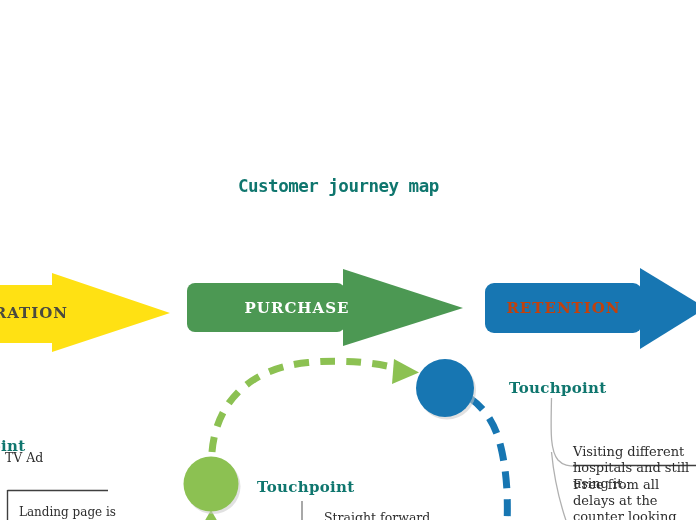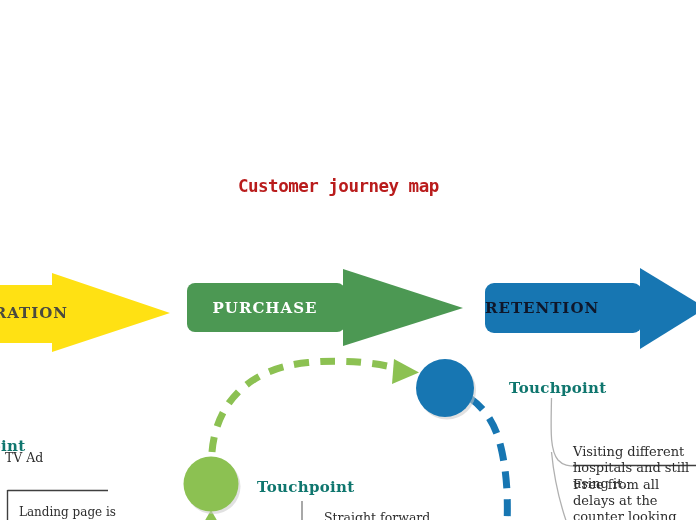--- a/index.html
+++ b/index.html
@@ -4,29 +4,29 @@
 <style>
   html,body{margin:0;padding:0;background:#fff;}
   #canvas{
     position:relative;width:696px;height:520px;overflow:hidden;
     background:#ffffff;font-family:"DejaVu Serif", serif;
   }
   .abs{position:absolute;}
   #title{
     left:238px;top:176px;width:200px;text-align:center;
     font-family:"DejaVu Sans Mono", monospace;font-weight:700;
-    font-size:17.5px;letter-spacing:-0.5px;color:#b91c1c;white-space:nowrap;
+    font-size:17.5px;letter-spacing:-0.5px;color:#0f766e;white-space:nowrap;
   }
   .stage-label{
     font-weight:700;font-size:15px;letter-spacing:1px;white-space:nowrap;
     font-family:"DejaVu Serif", serif;
   }
   #label-consideration{right:628px;top:304px;color:#4a4a3f;}
-  #label-purchase{left:187px;top:299px;width:156px;text-align:center;color:#ffffff;}
-  #label-retention{left:485px;top:299px;width:157px;text-align:left;color:#0f172a;}
+  #label-purchase{left:187px;top:299px;width:156px;text-align:center;color:#ffffff;padding-left:32px;}
+  #label-retention{left:485px;top:299px;width:157px;text-align:center;color:#c2410c;}
   .tp-label{
     font-weight:700;font-size:15px;letter-spacing:0.3px;color:#0f766e;
     white-space:nowrap;
   }
   #tp-left{left:-72px;top:437px;}
   #tp-mid{left:257px;top:478px;}
   #tp-right{left:509px;top:379px;}
   .note{color:#2d2d2d;}
   #note-tvad{left:5px;top:450px;font-size:12.5px;white-space:nowrap;}
   #note-landing{left:19px;top:505px;font-size:12px;white-space:nowrap;}

